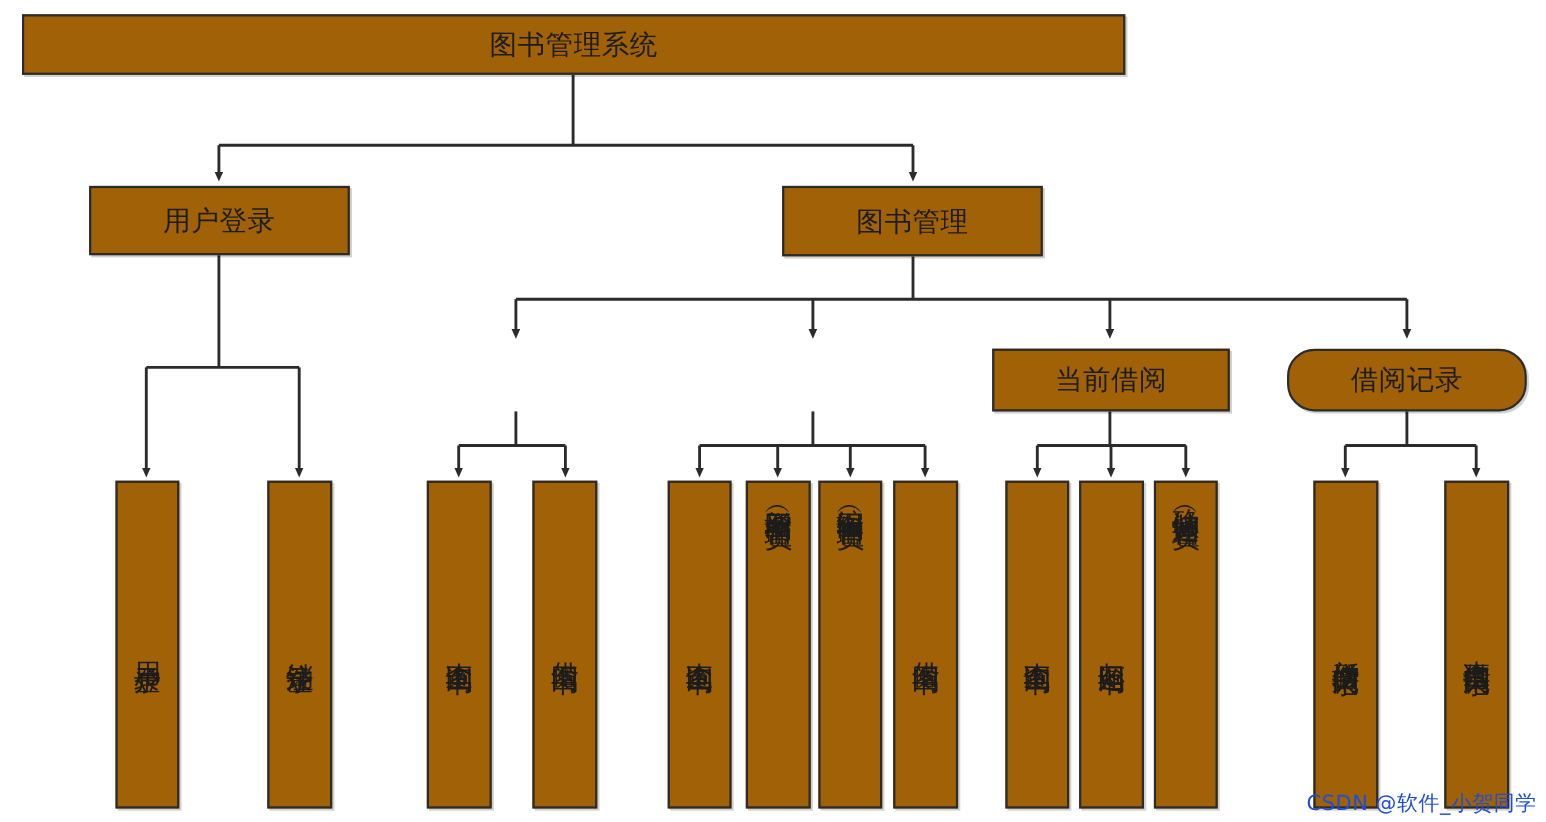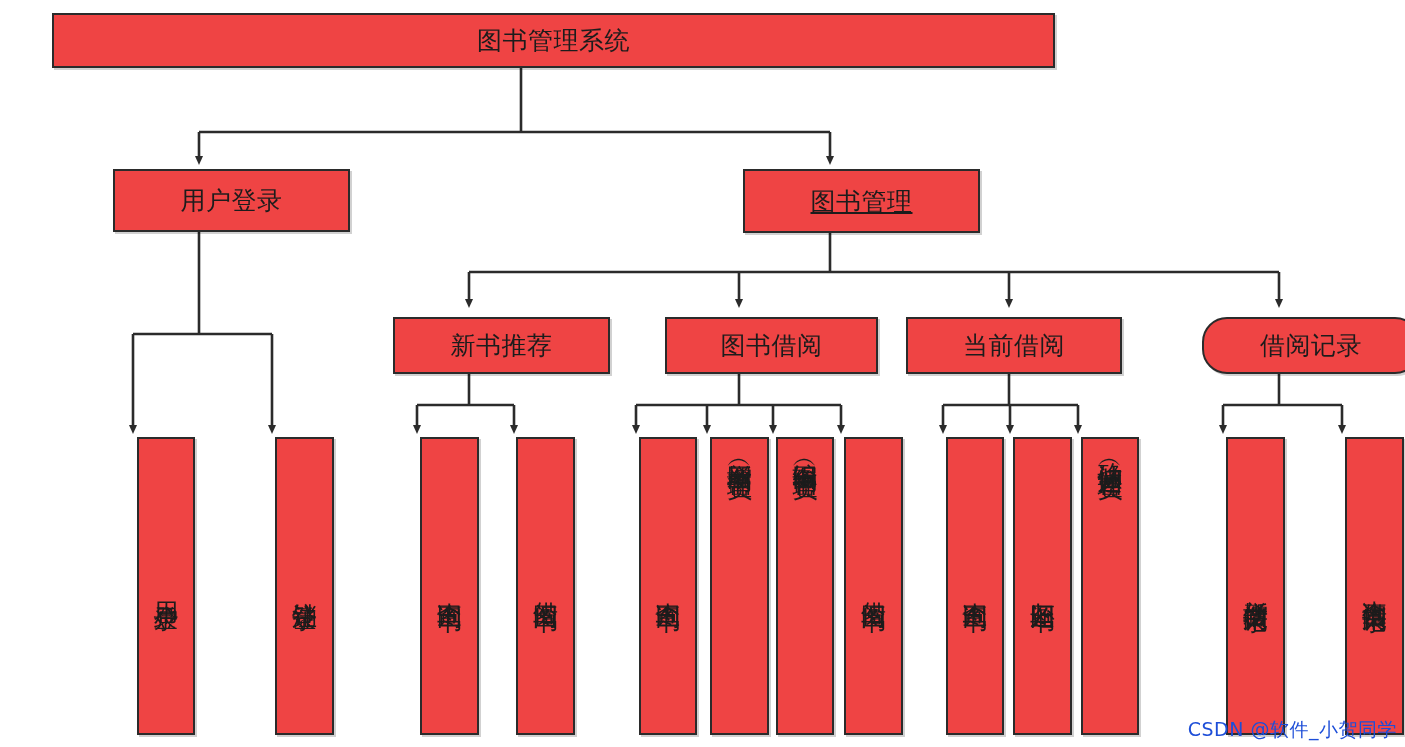--- a/index.html
+++ b/index.html
@@ -20,28 +20,27 @@
   #wires {
     position: absolute;
     left: 0;
     top: 0;
     width: 1405px;
     height: 747px;
   }
   .node {
     position: absolute;
     box-sizing: border-box;
-    background: #ef4444;
+    background: #a16207;
     border: 2.5px solid #2b2b2b;
     box-shadow: 2px 2px 0 0 rgba(0,0,0,0.18);
     display: flex;
     align-items: center;
     justify-content: center;
     color: #1c1c1c;
-    margin-left: 32px;
   }
   .node .lbl {
     display: block;
     text-align: center;
     line-height: 1.08;
     letter-spacing: 0.5px;
   }
   
   .node.horiz .lbl {
     font-size: 25px;
@@ -138,33 +137,27 @@
   </svg>
 
   <div class="node horiz root" style="left:20px; top:13px; width:1003px; height:55px;">
     <span class="lbl">图书管理系统</span>
   </div>
 
   <div class="node horiz" style="left:81px; top:169px; width:237px; height:63px;">
     <span class="lbl">用户登录</span>
   </div>
 
-  <div class="node horiz" style="left:711px; top:169px; width:237px; height:64px;text-decoration:underline;">
+  <div class="node horiz" style="left:711px; top:169px; width:237px; height:64px;">
     <span class="lbl">图书管理</span>
   </div>
 
-  <div class="node horiz" style="left:361px; top:317px; width:217px; height:57px;">
-    <span class="lbl">新书推荐</span>
-  </div>
-
-  <div class="node horiz" style="left:633px; top:317px; width:213px; height:57px;">
-    <span class="lbl">图书借阅</span>
-  </div>
-
-  <div class="node horiz" style="left:874px; top:317px; width:216px; height:57px;">
+
+
+  <div class="node horiz" style="left:902px; top:317px; width:216px; height:57px;">
     <span class="lbl">当前借阅</span>
   </div>
 
   <div class="node horiz" style="left:1170px; top:317px; width:218px; height:57px;border-radius:25px;">
     <span class="lbl">借阅记录</span>
   </div>
 
   <div class="node vert centerish" style="left:105px; top:437px; width:58px; height:298px;">
     <span class="lbl">用户登录</span>
   </div>

